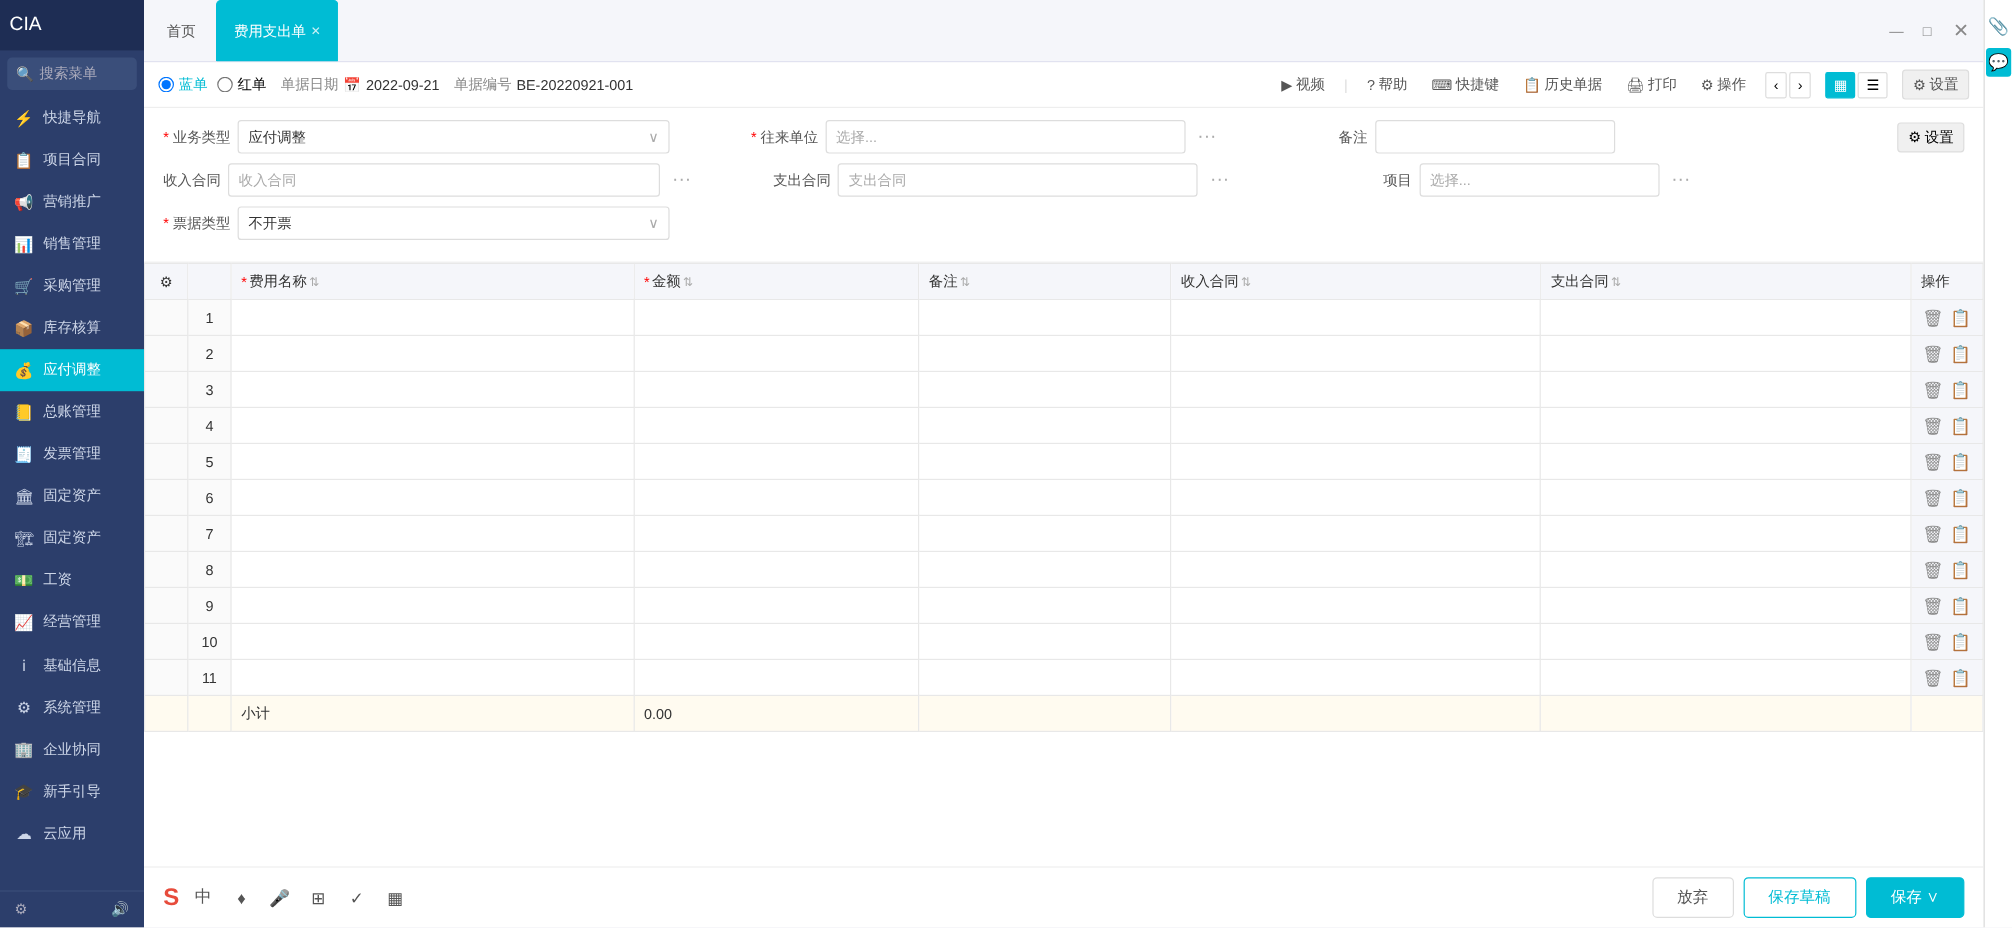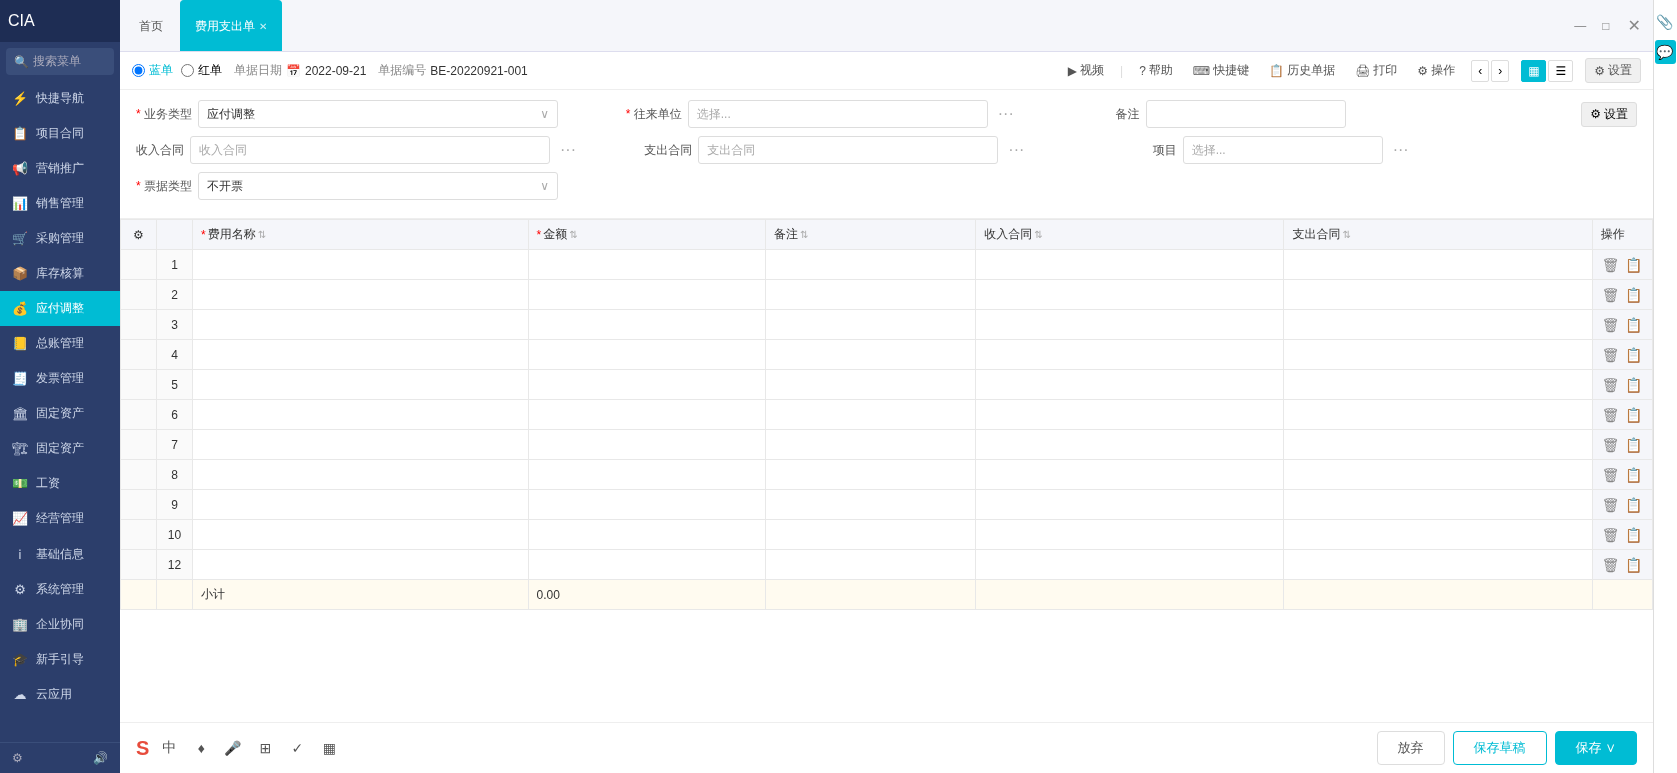--- a/index.html
+++ b/index.html
@@ -835,21 +835,21 @@
     <td></td>
     <td class="col-actions">
       <div class="action-icons">
         <span class="action-icon" title="删除">🗑</span>
         <span class="action-icon" title="复制">📋</span>
       </div>
     </td>
   </tr>
             <tr>
     <td class="row-num"></td>
-    <td class="row-num">12</td>
+    <td class="row-num">11</td>
     <td></td>
     <td></td>
     <td></td>
     <td></td>
     <td></td>
     <td class="col-actions">
       <div class="action-icons">
         <span class="action-icon" title="删除">🗑</span>
         <span class="action-icon" title="复制">📋</span>
       </div>

